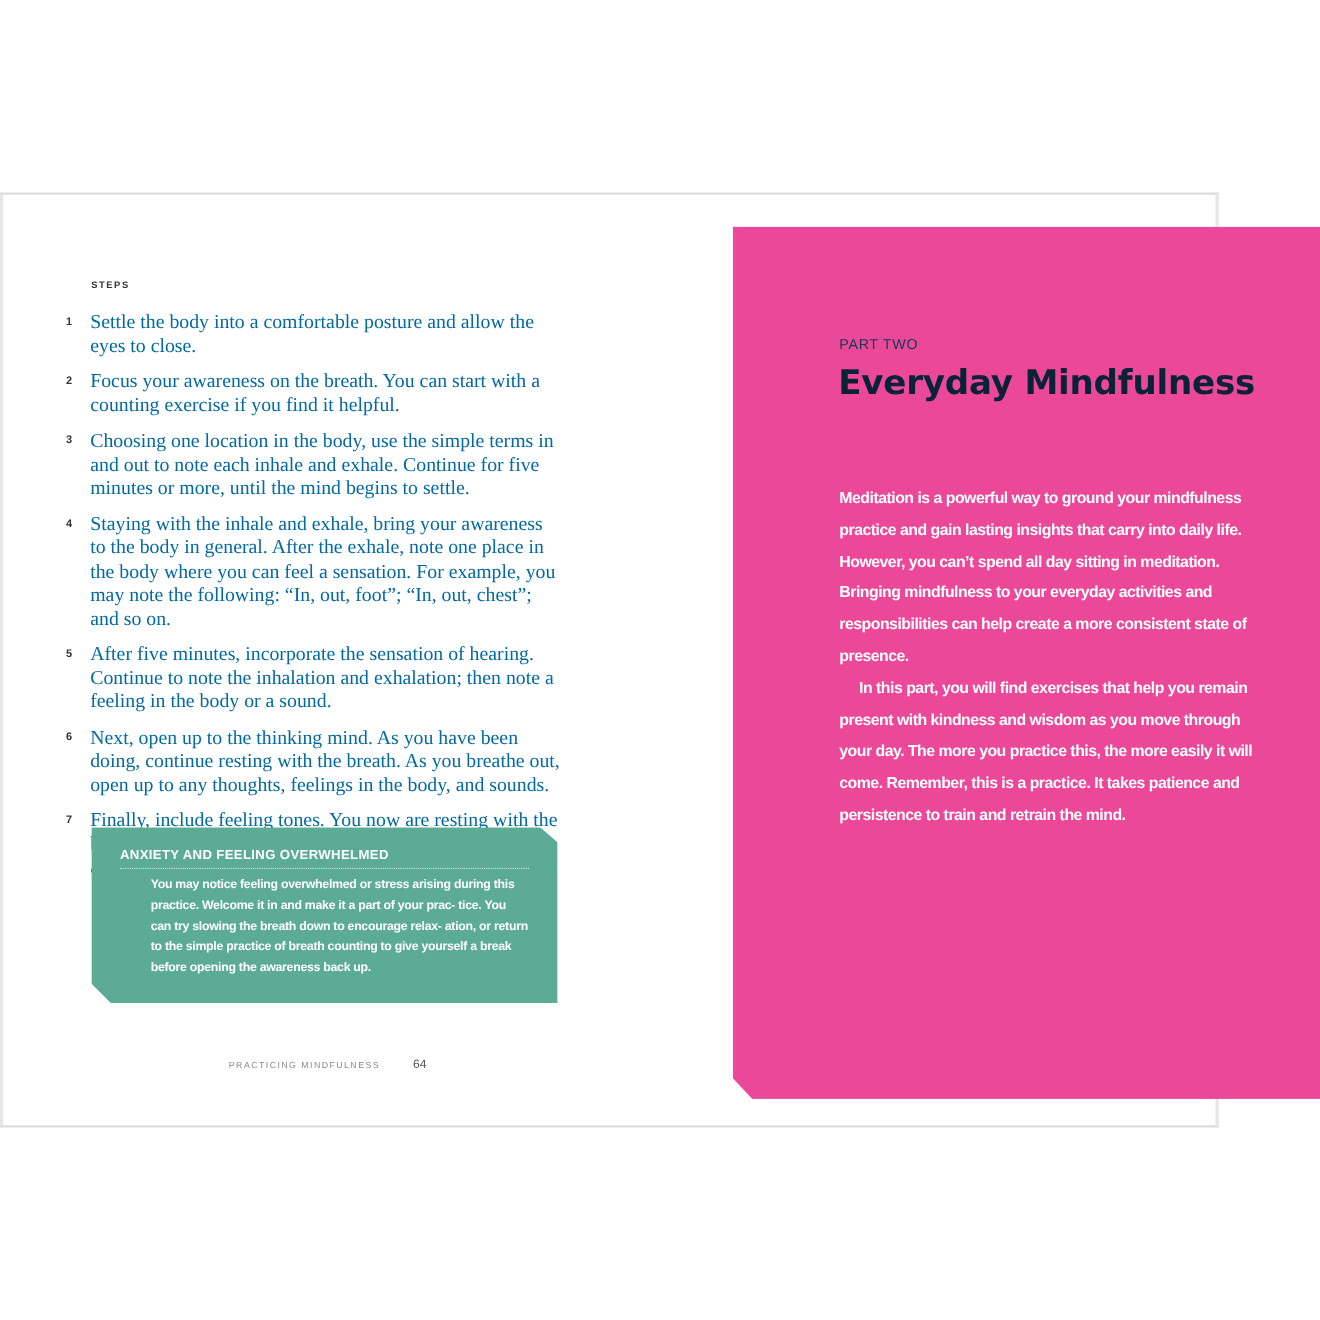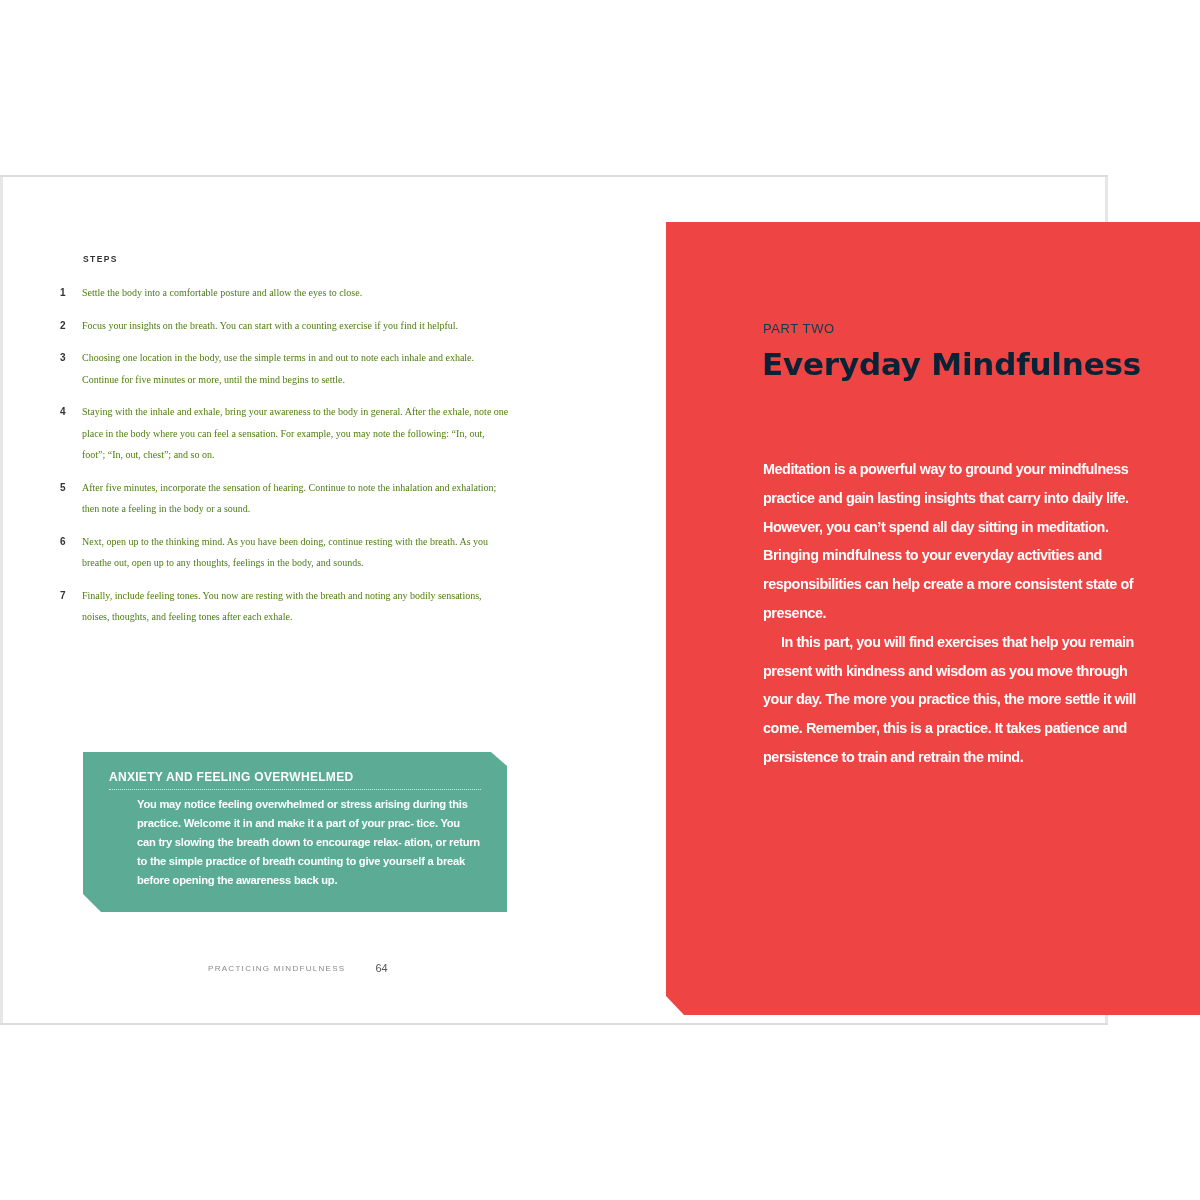--- a/index.html
+++ b/index.html
@@ -43,21 +43,21 @@
       margin-bottom: 11px;
     }
     .step-num {
       width: 22px; flex: 0 0 22px;
       font-family: "Liberation Sans", sans-serif;
       font-size: 10px; font-weight: bold; color: #333;
       line-height: 21.5px;
     }
     .step-text {
       font-family: "Liberation Serif", serif;
-      font-size: 10px; color: #4d7c0f;
+      font-size: 18px; color: #0369a1;
       line-height: 21.5px;
       width: 428px;
     }
 
     .sidebar-box {
       position: absolute; left: 83px; top: 575px;
       width: 424px; height: 160px;
       background: #5cab94;
       clip-path: polygon(0 0, 408px 0, 424px 14px, 424px 100%, 18px 100%, 0 142px);
       padding: 18px 26px 4px 26px;
@@ -86,23 +86,22 @@
       text-transform: uppercase;
     }
     .footer-page {
       font-size: 11px; color: #555; margin-left: 14px; padding-left: 16px;
     }
 
     
     .part-panel {
       position: absolute; left: 666px; top: 29px;
       width: 534px; height: 793px;
-      background: #ef4444;
+      background: #ec4899;
       clip-path: polygon(0 0, 100% 0, 100% 100%, 18px 100%, 0 774px);
-      margin-top: 16px;
     }
     .part-label {
       position: absolute; left: 97px; top: 99px;
       font-family: "Liberation Sans", sans-serif;
       font-size: 13px; letter-spacing: 0.6px;
       color: #0e3a52;
     }
     .part-title {
       position: absolute; left: 96px; top: 124px;
       font-family: "DejaVu Sans", sans-serif;
@@ -128,21 +127,21 @@
   <div class="left-page">
     <div class="steps-heading">STEPS</div>
 
     <ol class="steps-list">
       <li class="step">
         <span class="step-num">1</span>
         <span class="step-text">Settle the body into a comfortable posture and allow the eyes to close.</span>
       </li>
       <li class="step">
         <span class="step-num">2</span>
-        <span class="step-text">Focus your insights on the breath. You can start with a counting exercise if you find it helpful.</span>
+        <span class="step-text">Focus your awareness on the breath. You can start with a counting exercise if you find it helpful.</span>
       </li>
       <li class="step">
         <span class="step-num">3</span>
         <span class="step-text">Choosing one location in the body, use the simple terms in and out to note each inhale and exhale. Continue for five minutes or more, until the mind begins to settle.</span>
       </li>
       <li class="step">
         <span class="step-num">4</span>
         <span class="step-text">Staying with the inhale and exhale, bring your awareness to the body in general. After the exhale, note one place in the body where you can feel a sensation. For example, you may note the following: “In, out, foot”; “In, out, chest”; and so on.</span>
       </li>
       <li class="step">
@@ -168,16 +167,16 @@
       <span class="footer-label">PRACTICING MINDFULNESS</span>
       <span class="footer-page">64</span>
     </div>
   </div>
 
   <div class="part-panel">
     <div class="part-label">PART TWO</div>
     <h1 class="part-title">Everyday Mindfulness</h1>
     <div class="part-intro">
       <p>Meditation is a powerful way to ground your mindfulness practice and gain lasting insights that carry into daily life. However, you can’t spend all day sitting in meditation. Bringing mindfulness to your everyday activities and responsibilities can help create a more consistent state of presence.</p>
-      <p class="indent">In this part, you will find exercises that help you remain present with kindness and wisdom as you move through your day. The more you practice this, the more settle it will come. Remember, this is a practice. It takes patience and persistence to train and retrain the mind.</p>
+      <p class="indent">In this part, you will find exercises that help you remain present with kindness and wisdom as you move through your day. The more you practice this, the more easily it will come. Remember, this is a practice. It takes patience and persistence to train and retrain the mind.</p>
     </div>
   </div>
 </div>
 
 </body></html>

